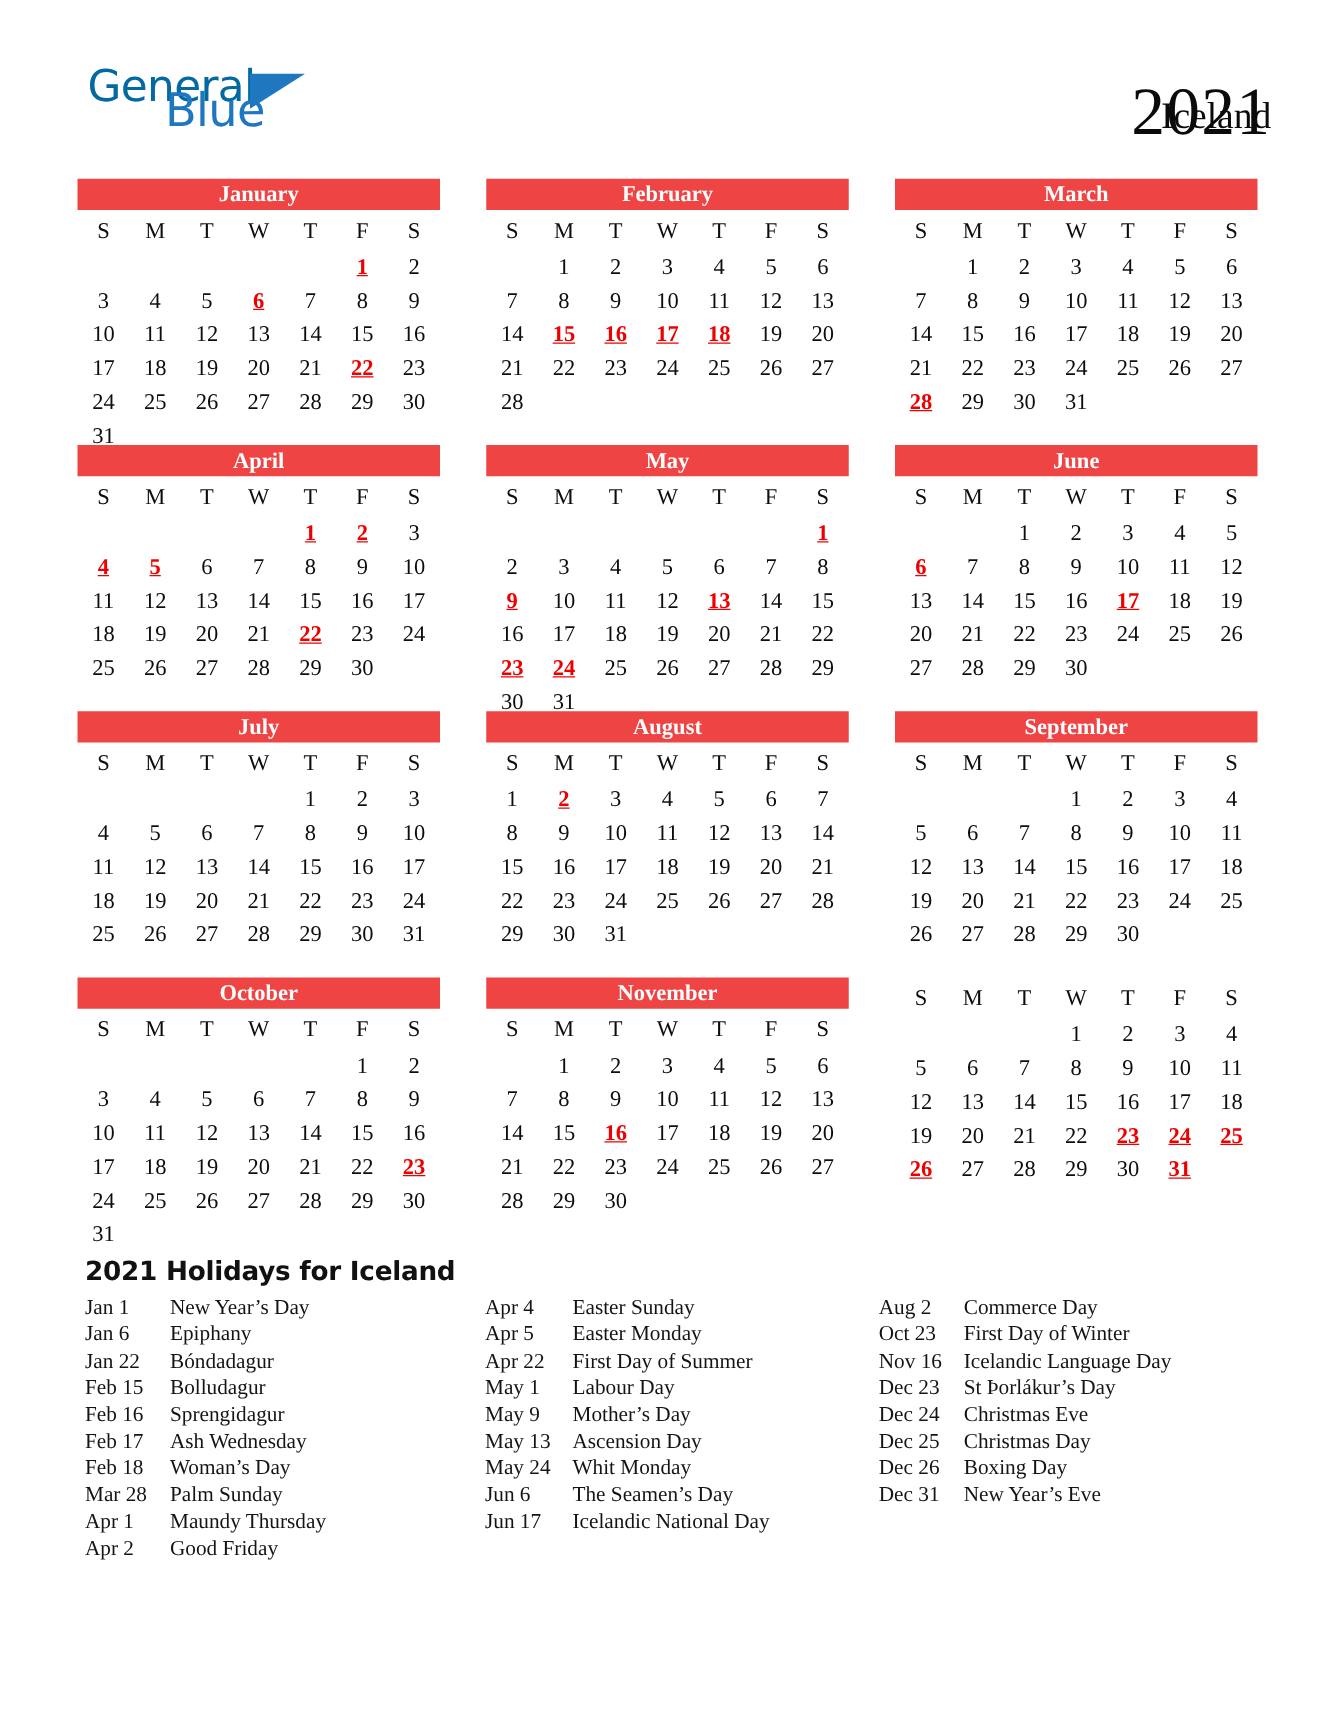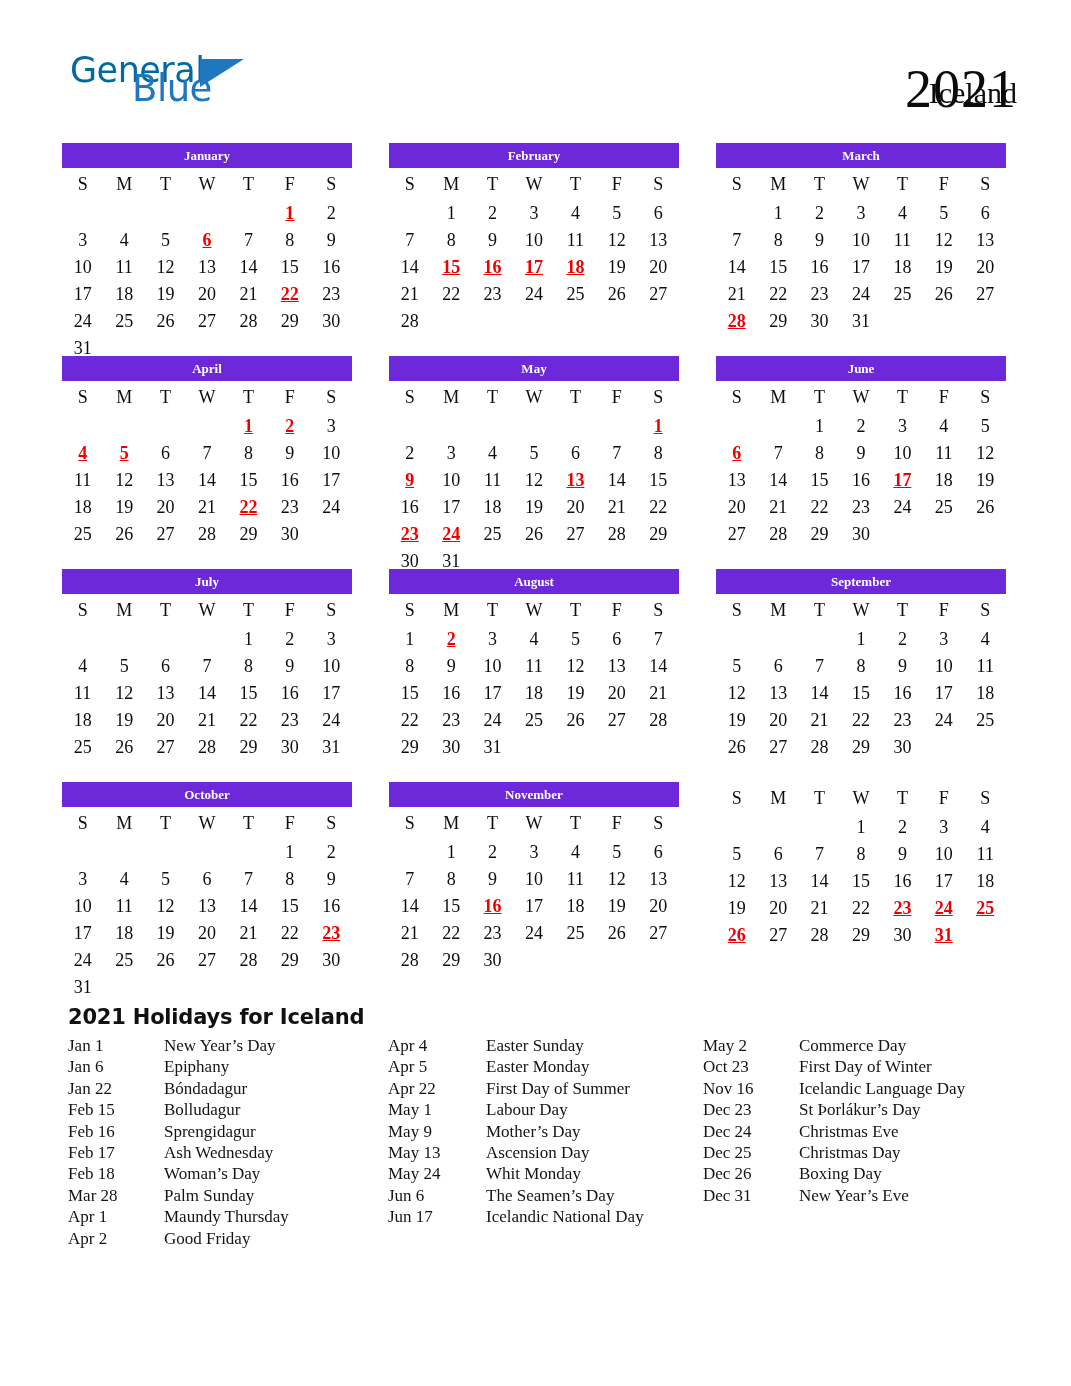--- a/index.html
+++ b/index.html
@@ -99,26 +99,26 @@
     grid-column-gap: 37px;
     grid-row-gap: 0px;
   }
   .month {
     width: 290px;
     height: 213px;
   }
   .month-title {
     height: 25px;
     line-height: 25px;
-    background: #6d28d9;
+    background: #ef4444;
     color: #ffffff;
     text-align: center;
     font-family: "Liberation Serif", serif;
     font-weight: bold;
-    font-size: 13px;
+    font-size: 18px;
   }
   table.cal {
     width: 290px;
     border-collapse: collapse;
     table-layout: fixed;
     margin-top: 1px;
   }
   table.cal th {
     font-weight: normal;
     font-size: 18px;
@@ -161,21 +161,20 @@
     display: grid;
     grid-template-columns: 320px 315px 325px;
   }
   .holiday-row {
     display: flex;
     height: 21.4px;
     align-items: baseline;
     font-family: "Liberation Serif", serif;
     font-size: 17px;
     color: #141414;
-    gap: 28px;
   }
   .holiday-date {
     width: 68px;
     flex: 0 0 68px;
   }
   .holiday-name {
     flex: 1 1 auto;
   }
   .holiday-col-2 .holiday-date { width: 70px; flex: 0 0 70px; }
   .holiday-col-3 .holiday-date { width: 68px; flex: 0 0 68px; }
@@ -1058,21 +1057,21 @@
             <span class="holiday-date">Jun 6</span>
             <span class="holiday-name">The Seamen’s Day</span>
           </div>
           <div class="holiday-row">
             <span class="holiday-date">Jun 17</span>
             <span class="holiday-name">Icelandic National Day</span>
           </div>
         </div>
         <div class="holiday-col holiday-col-3">
           <div class="holiday-row">
-            <span class="holiday-date">May 2</span>
+            <span class="holiday-date">Aug 2</span>
             <span class="holiday-name">Commerce Day</span>
           </div>
           <div class="holiday-row">
             <span class="holiday-date">Oct 23</span>
             <span class="holiday-name">First Day of Winter</span>
           </div>
           <div class="holiday-row">
             <span class="holiday-date">Nov 16</span>
             <span class="holiday-name">Icelandic Language Day</span>
           </div>

